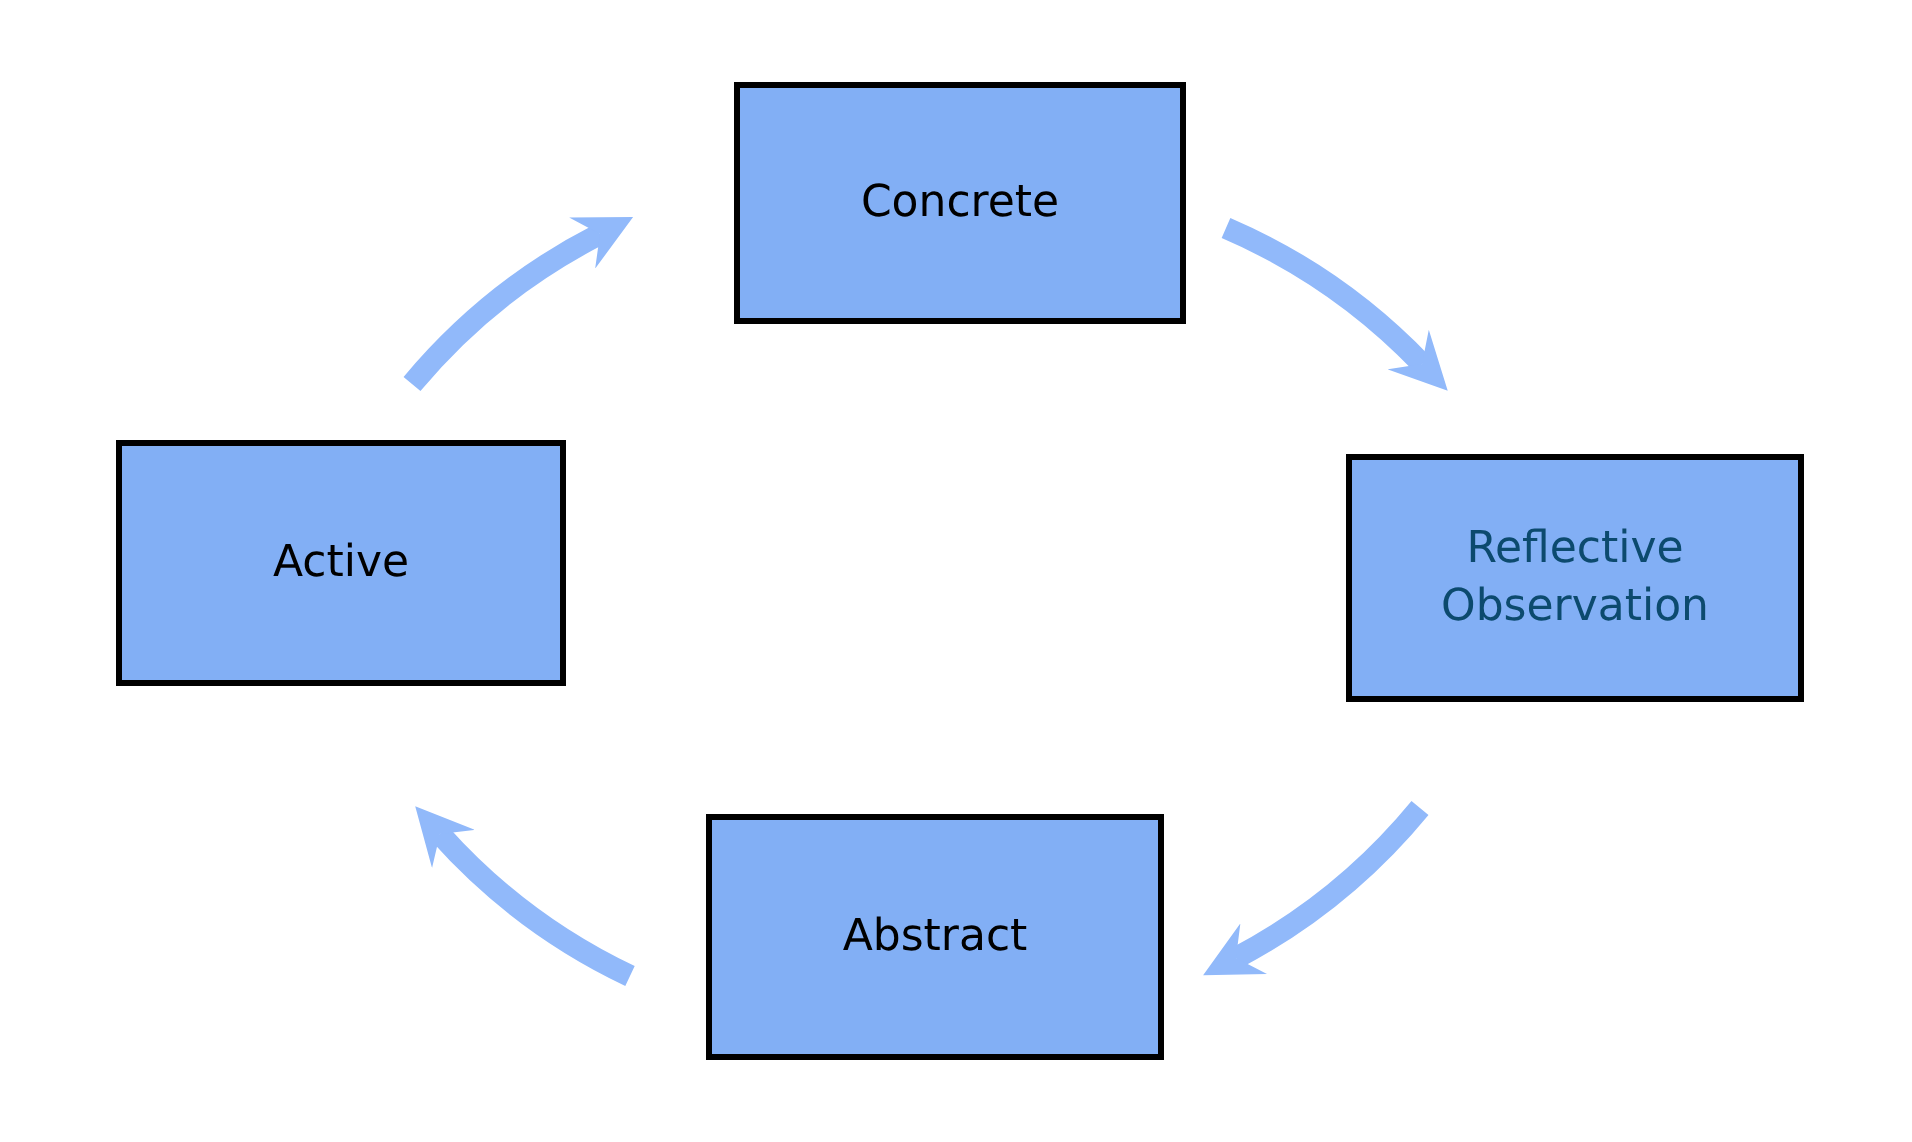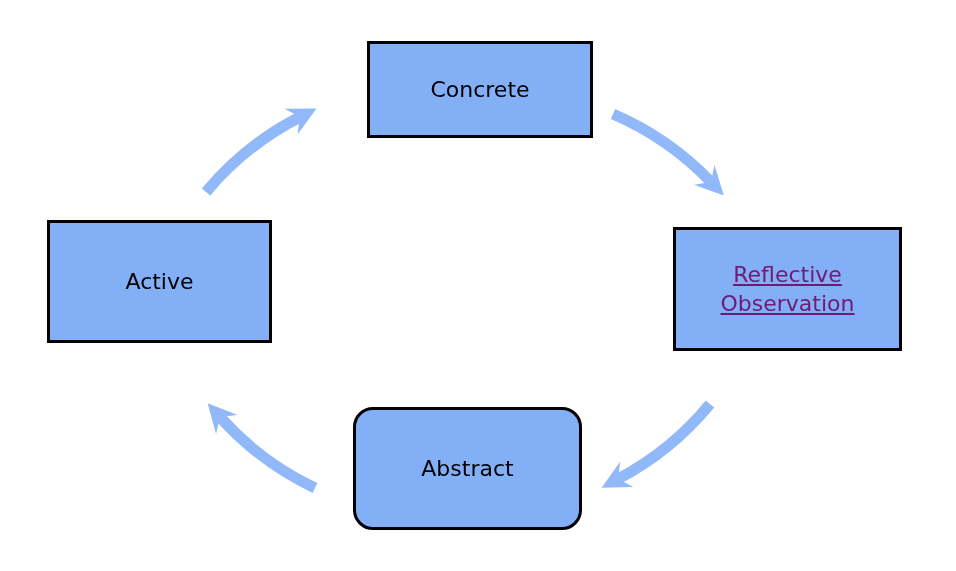--- a/index.html
+++ b/index.html
@@ -32,24 +32,24 @@
     box-sizing: border-box;
     border: 3px solid #000;
     display: flex;
     flex-direction: column;
     align-items: center;
     justify-content: center;
     text-align: center;
     font-size: 22px;
     line-height: 29px;
   }
-  .node-concrete   { left: 367px; top: 41px;  width: 226px; height: 97px; gap: 24px; }
+  .node-concrete   { left: 367px; top: 41px;  width: 226px; height: 121px; gap: 24px; }
   .node-reflective { left: 673px; top: 227px; width: 229px; height: 124px; }
-  .node-abstract   { left: 353px; top: 407px; width: 229px; height: 123px; border-radius: 20px; }
-  .node-active     { left: 47px;  top: 220px; width: 225px; height: 123px; }
+  .node-abstract   { left: 353px; top: 407px; width: 229px; height: 123px; }
+  .node-active     { left: 58px;  top: 220px; width: 225px; height: 123px; }
 </style>
 </head>
 <body style="background: rgb(255, 255, 255);">
 
 <div class="stage">
 
   <svg class="arrows-layer" width="956" height="571" viewBox="0 0 956 571">
     <defs>
       <marker id="arrowhead" viewBox="0 0 10 10" refX="3.5" refY="5" markerWidth="2.6" markerHeight="2.6" orient="auto">
         <path class="arrowhead-fill" d="M0,0 L10,5 L0,10 L3.5,5 Z" fill="#91b9fa"></path>
@@ -58,21 +58,21 @@
     <path class="arrow" d="M206,192 A300,300 0 0 1 300,117" marker-end="url(#arrowhead)" stroke="#91b9fa"></path>
     <path class="arrow" d="M613,114 A300,300 0 0 1 711,182" marker-end="url(#arrowhead)" stroke="#91b9fa"></path>
     <path class="arrow" d="M710,404 A300,300 0 0 1 618,479" marker-end="url(#arrowhead)" stroke="#91b9fa"></path>
     <path class="arrow" d="M315,488 A300,300 0 0 1 220,417" marker-end="url(#arrowhead)" stroke="#91b9fa"></path>
   </svg>
 
   <div class="node node-concrete" style="background: rgb(130, 175, 245); border-color: rgb(0, 0, 0); color: rgb(0, 0, 0);">
     <span class="line">Concrete</span>
   </div>
 
-  <div class="node node-reflective" style="background: rgb(130, 175, 245); border-color: rgb(0, 0, 0); color: #701a75; text-decoration: underline;">
+  <div class="node node-reflective" style="background: rgb(130, 175, 245); border-color: rgb(0, 0, 0); color: #0c4a6e;">
     <span class="line">Reflective</span>
     <span class="line">Observation</span>
   </div>
 
   <div class="node node-abstract" style="background: rgb(130, 175, 245); border-color: rgb(0, 0, 0); color: rgb(0, 0, 0);">
     <span class="line">Abstract</span>
   </div>
 
   <div class="node node-active" style="background: rgb(130, 175, 245); border-color: rgb(0, 0, 0); color: rgb(0, 0, 0);">
     <span class="line">Active</span>

